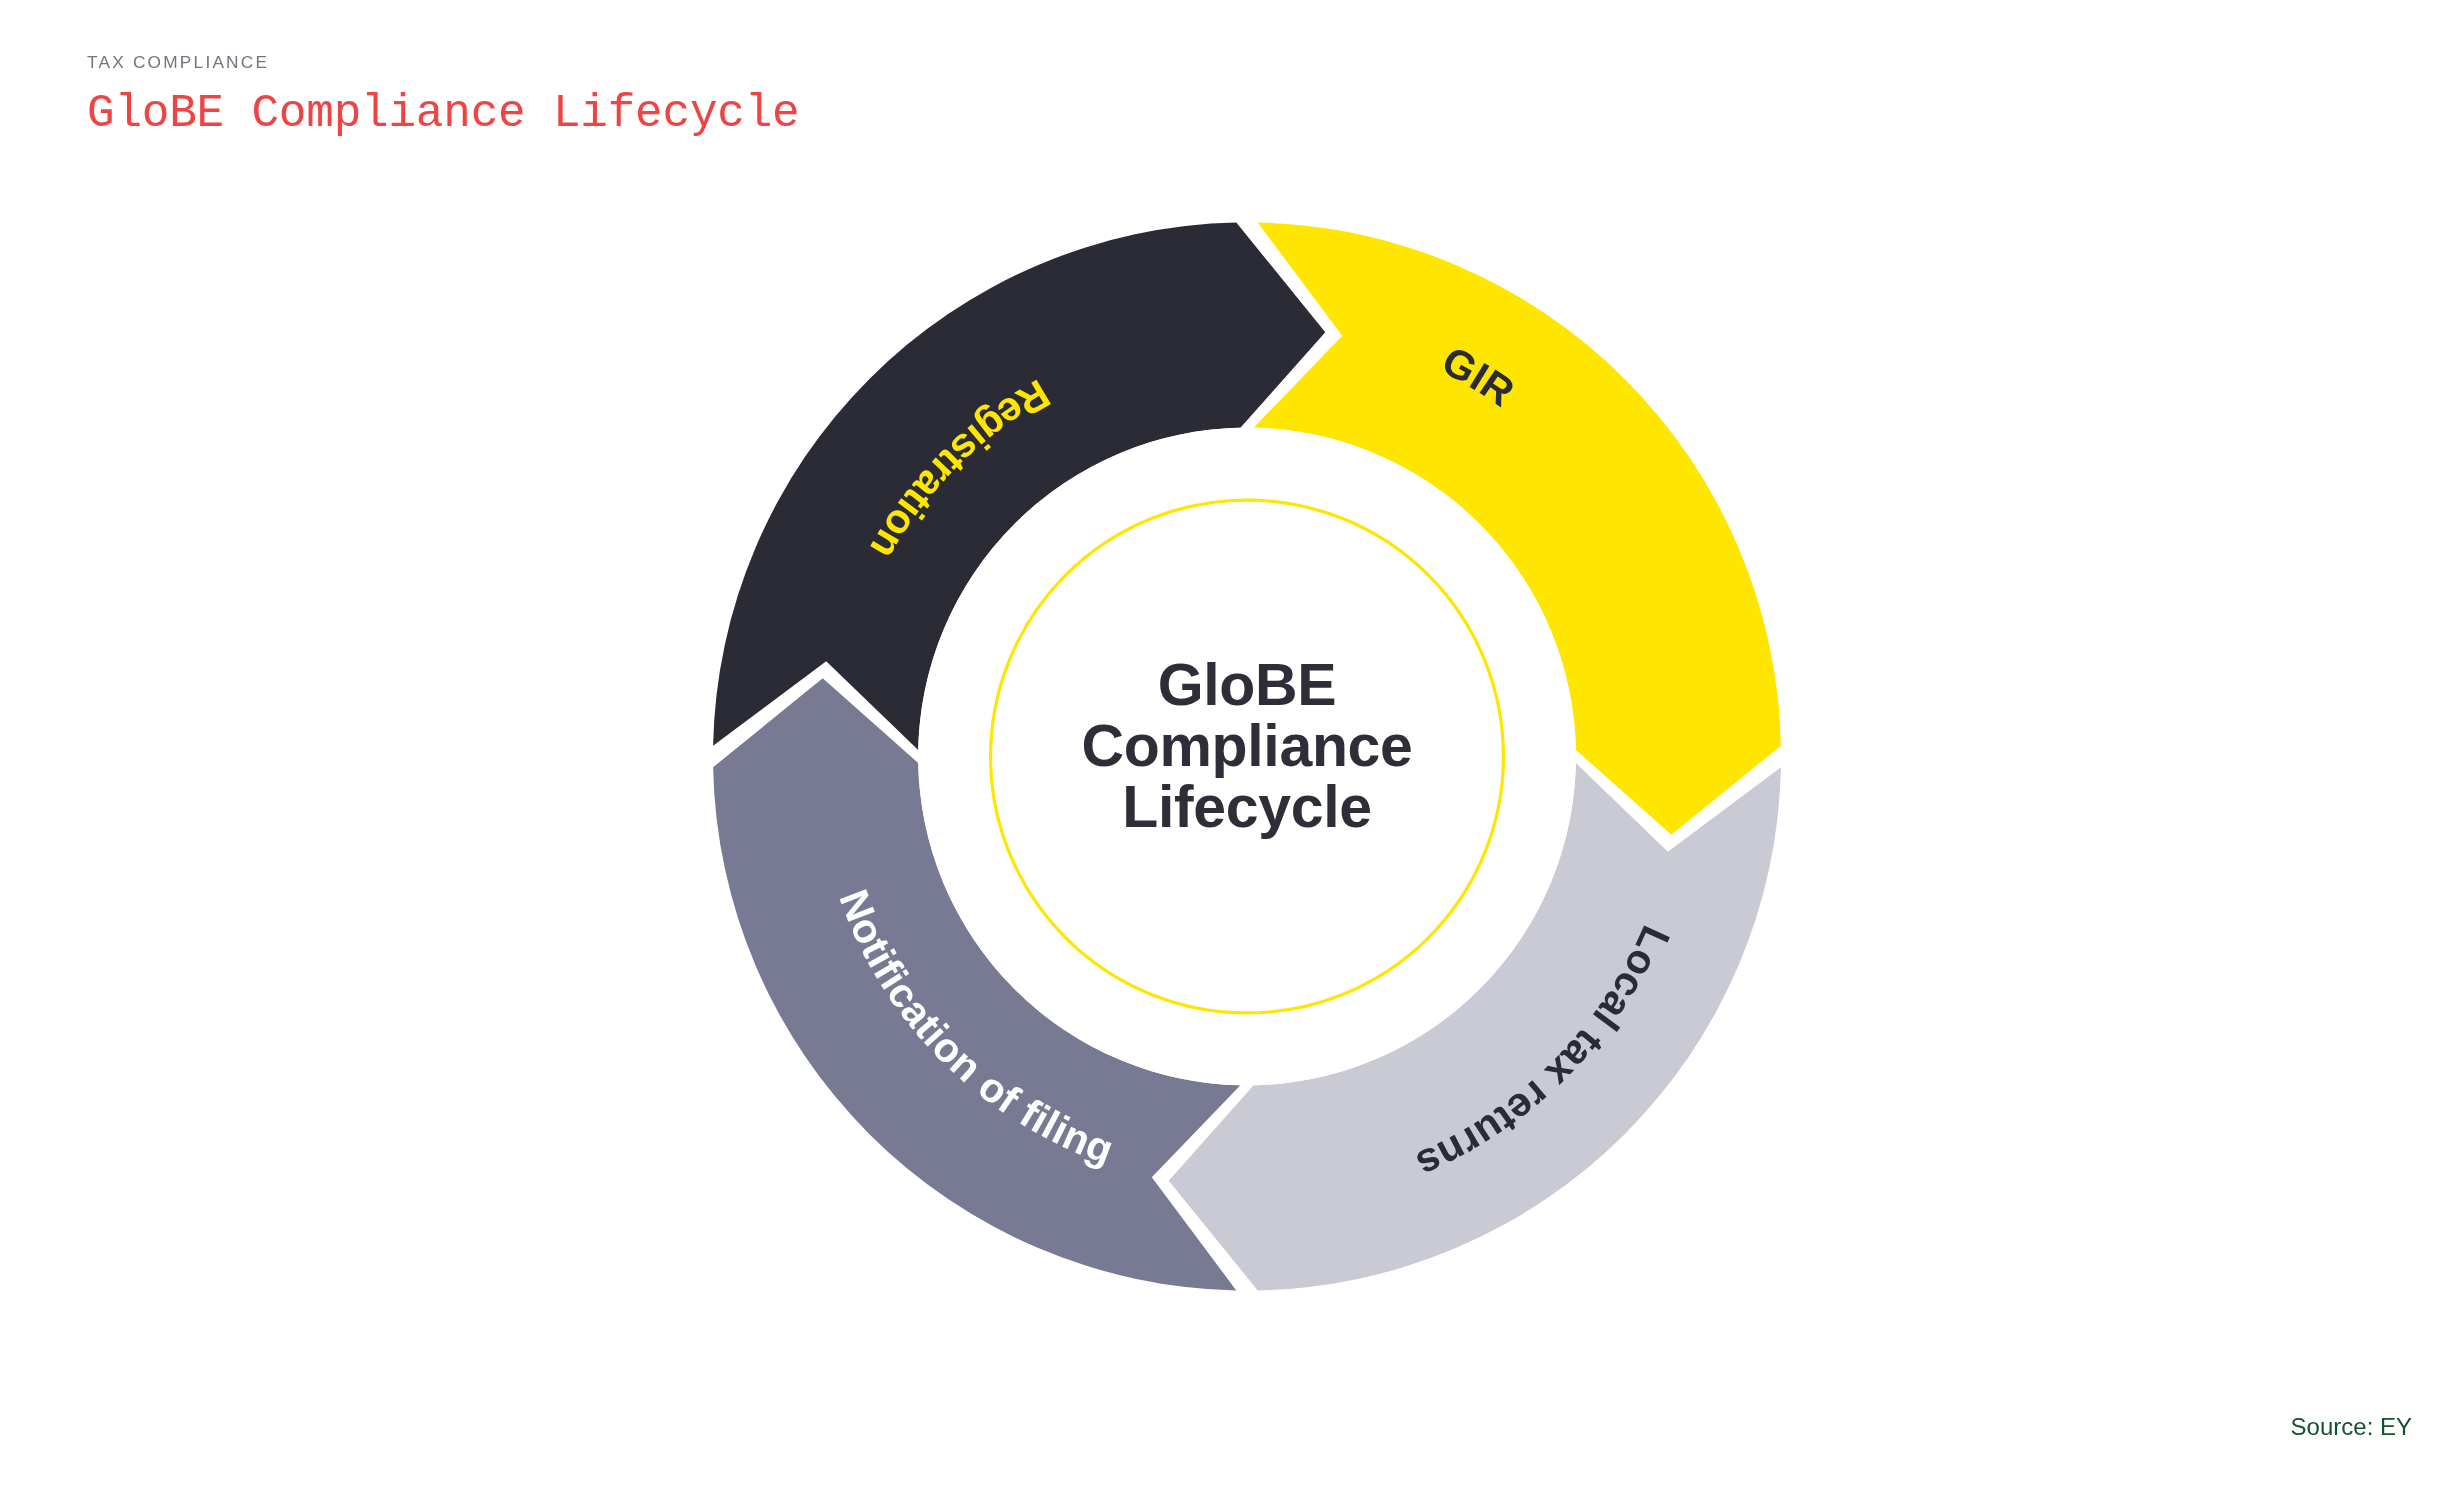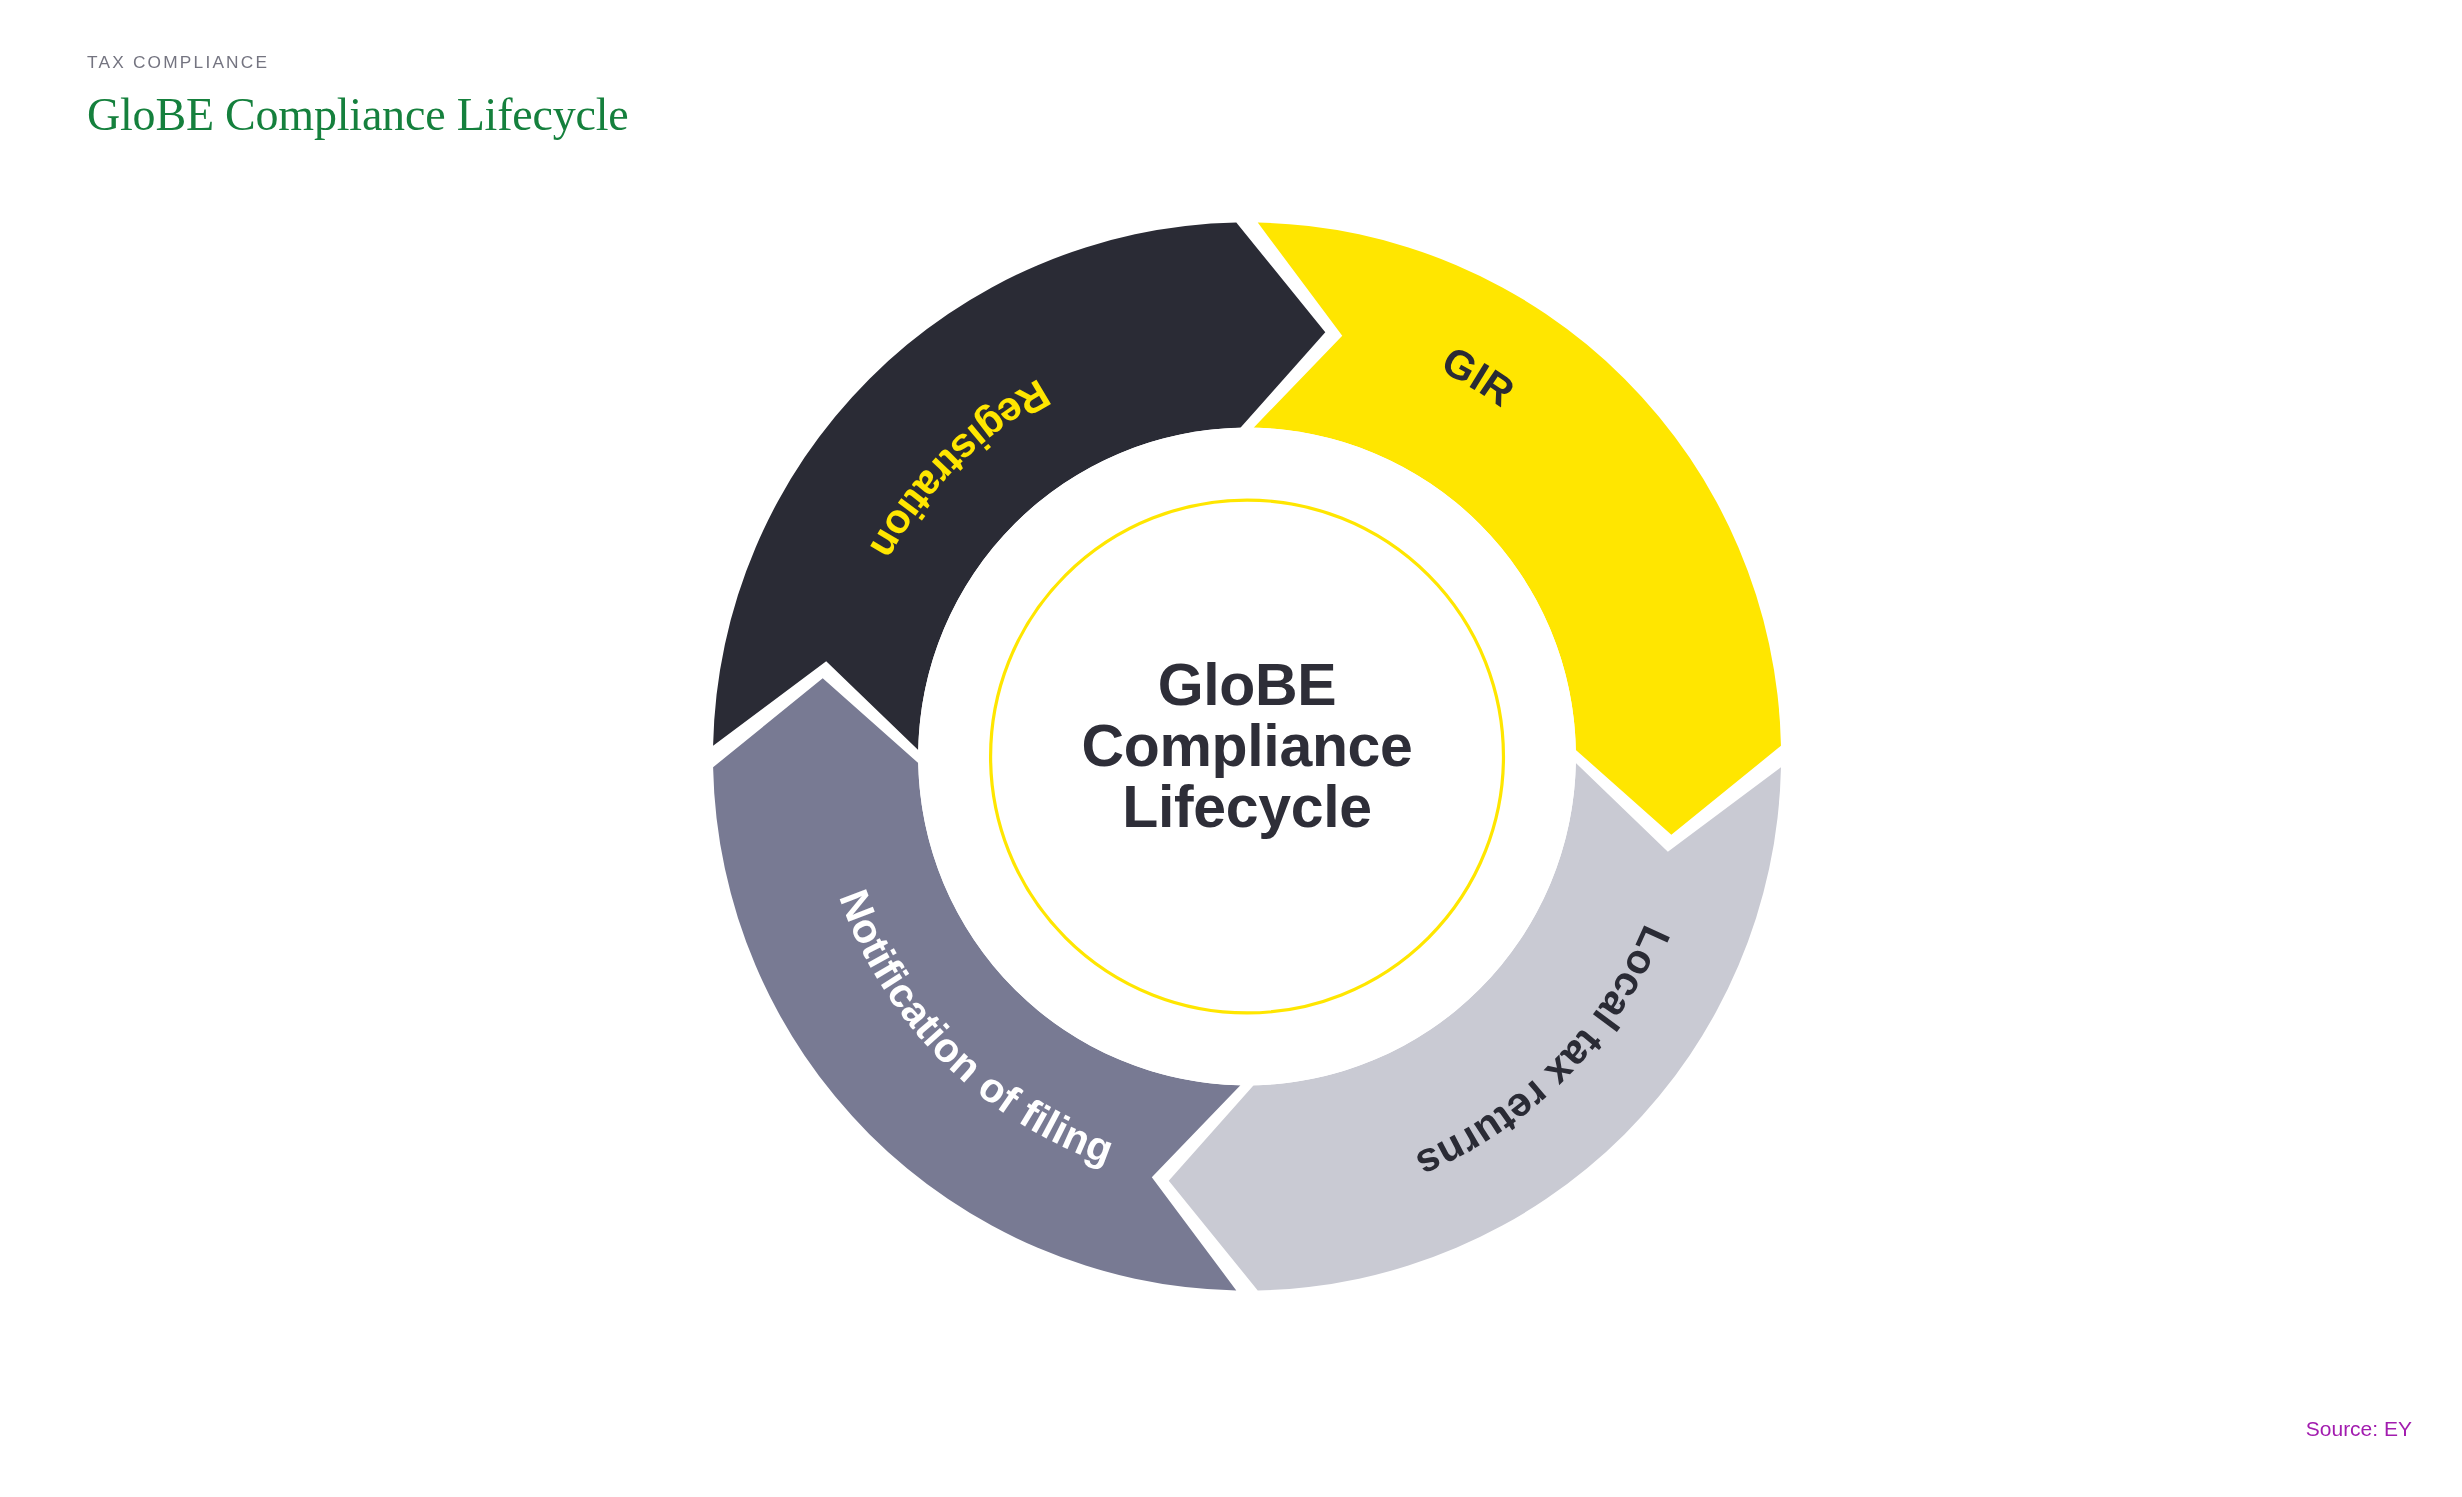--- a/index.html
+++ b/index.html
@@ -31,24 +31,24 @@
     letter-spacing: 2.2px;
     color: #747480;
     font-weight: 400;
     text-transform: uppercase;
     line-height: 1.1;
     margin: 0;
     white-space: nowrap;
   }
 
   .page-title {
-    font-family: Liberation Serif, serif;
+    font-family: Liberation Mono, monospace;
     font-size: 46px;
     font-weight: 400;
-    color: #15803d;
+    color: #ef4444;
     line-height: 1.12;
     margin: 16.7px 0 0 0;
     letter-spacing: -0.2px;
     white-space: nowrap;
   }
 
   .figure-wrap {
     position: absolute;
     left: 0;
     top: 0;
@@ -78,22 +78,22 @@
     font-size: 92px;
     fill: #2e2e38;
     letter-spacing: -0.5px;
   }
 
   .source-note {
     position: absolute;
     right: 50px;
     bottom: 56px;
     font-family: "Liberation Sans", sans-serif;
-    font-size: 21px;
-    color: #a21caf;
+    font-size: 24px;
+    color: #14532d;
     font-weight: 400;
     white-space: nowrap;
   }
 </style>
 </head>
 <body>
 
 <div class="header">
   <div class="eyebrow">TAX COMPLIANCE</div>
   <h1 class="page-title">GloBE Compliance Lifecycle</h1>

